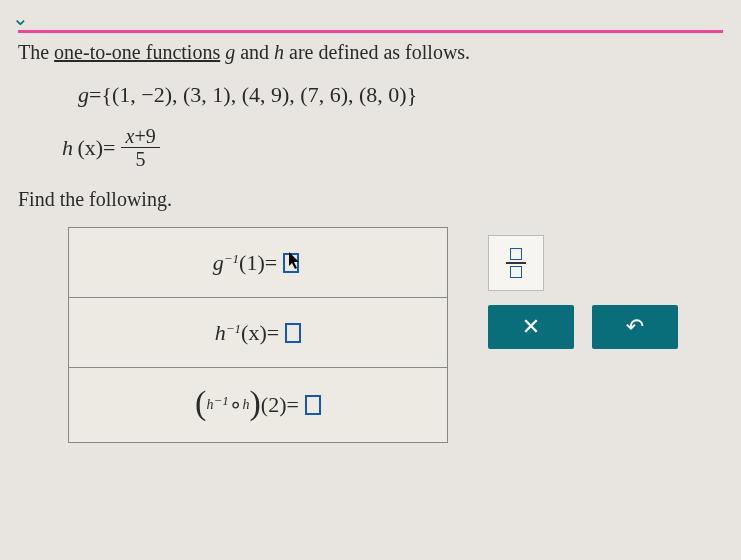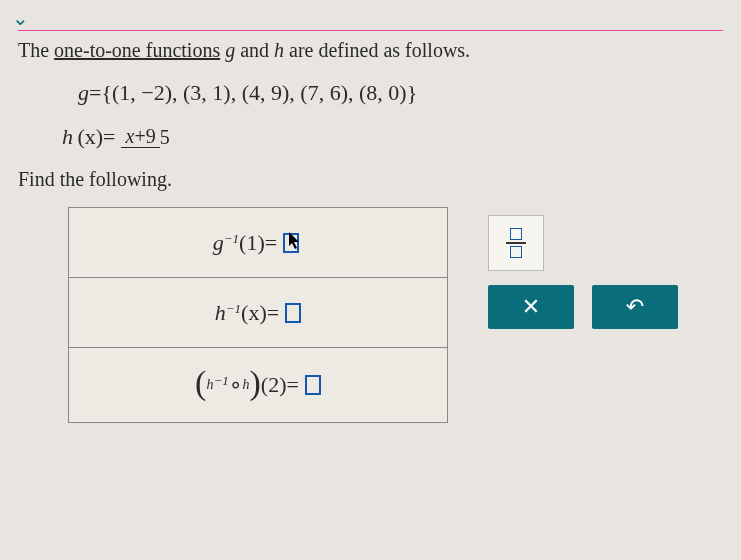--- a/index.html
+++ b/index.html
@@ -19,38 +19,38 @@
     color: #0a6e7a;
     font-size: 20px;
   }
   .content {
     padding: 30px 18px 10px 18px;
   }
   .line1 {
     font-size: 20px;
     color: #2a2a2a;
     margin-bottom: 18px;
-    border-top: 1px solid #ec4899;
+    border-top: 3px solid #ec4899;
     padding-top: 8px;
   }
   .underlined { text-decoration: underline; }
   .italic { font-style: italic; font-family: 'Times New Roman', serif; }
   .math-block {
     font-family: 'Times New Roman', serif;
     font-style: italic;
     font-size: 22px;
     margin: 12px 0 18px 60px;
     display: flex;
     align-items: center;
   }
   .math-block.def2 { margin-left: 44px; }
   .romanpunct { font-style: normal; }
   .fraction {
     display: inline-flex;
-    flex-direction: row;
+    flex-direction: column;
     text-align: center;
     font-size: 20px;
     margin-left: 6px;
     line-height: 1.05;
   }
   .fraction .num { border-bottom: 1.5px solid #2a2a2a; padding: 0 4px; }
   .fraction .den { padding-top: 1px; font-style: normal;}
   .instr {
     font-size: 20px;
     margin: 14px 0 16px 0;

